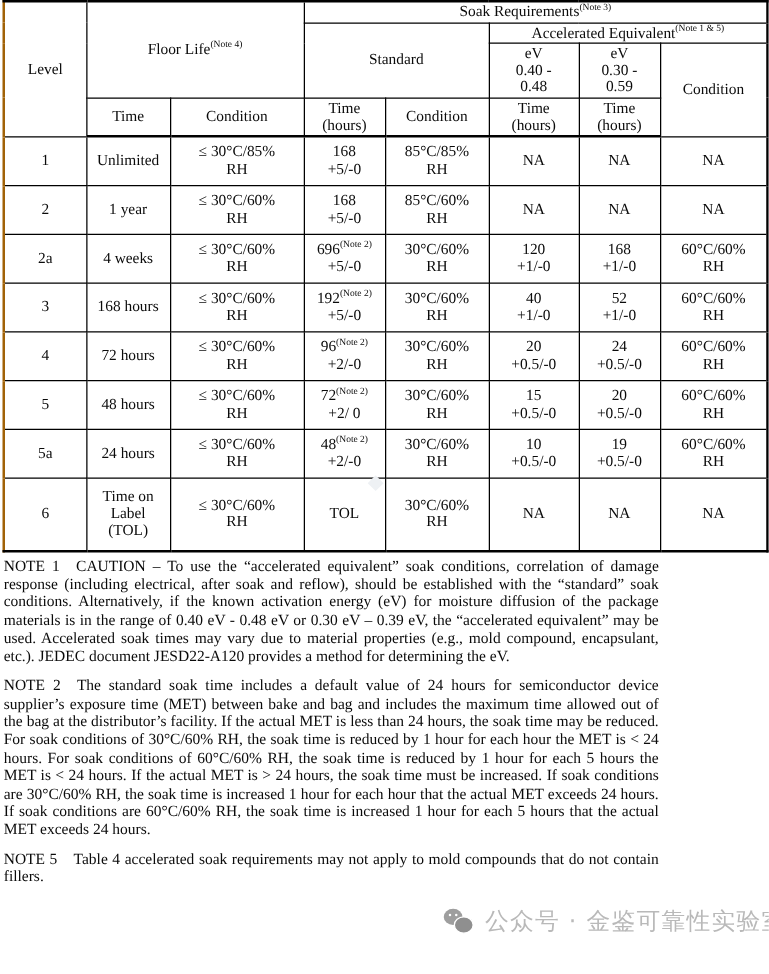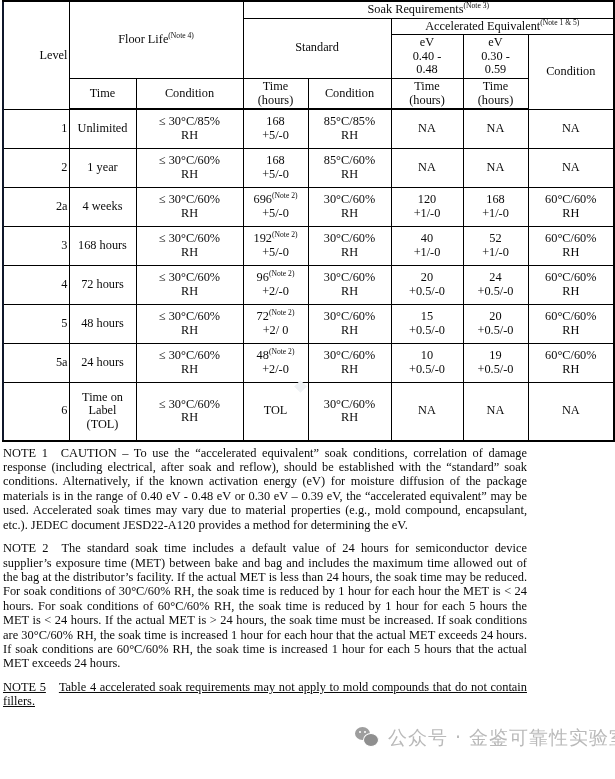--- a/index.html
+++ b/index.html
@@ -49,21 +49,21 @@
   }
   table.msl td, table.msl th {
     border: 1px solid #000;
     text-align: center;
     vertical-align: middle;
     padding: 1px 1px;
     font-weight: normal;
     overflow: hidden;
   }
   table.msl .outer-top { border-top: 2px solid #000; }
-  table.msl .outer-left { border-left: 2px solid #0f172a; text-align: right; }
+  table.msl .outer-left { border-left: 2px solid #a16207; }
   table.msl .outer-right { border-right: 2px solid #000; margin-left: 32px; }
   table.msl .thick-bottom { border-bottom: 2px solid #000; }
 
   .sup {
     font-size: 7.6px;
     vertical-align: super;
     line-height: 0;
   }
   .lvl {
     text-align: left;
@@ -77,21 +77,21 @@
     box-sizing: border-box;
     width: 530px;
   }
   .note {
     font-size: 12.4px;
     line-height: 14.4px;
     text-align: justify;
     text-justify: inter-word;
     margin-bottom: 9px;
   }
-  .note:last-child { margin-bottom: 16px; text-decoration: underline; }
+  .note:last-child { margin-bottom: 16px; }
   .note .lbl {
     white-space: nowrap;
   }
   .note .gap { display: inline-block; width: 13px; }
 
   
   .watermark {
     position: absolute;
     left: 355px;
     top: 726px;

